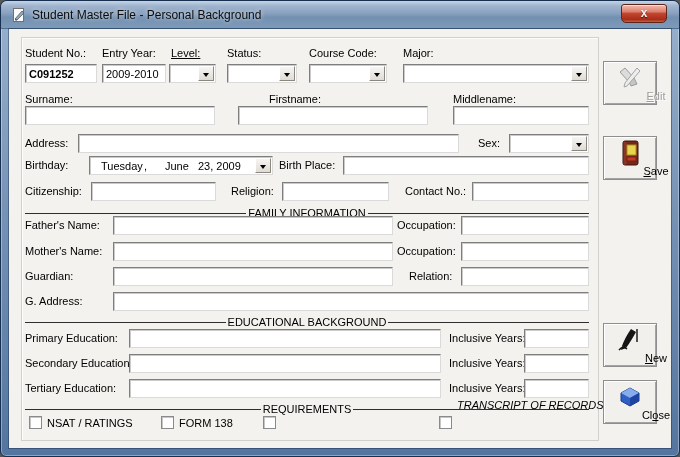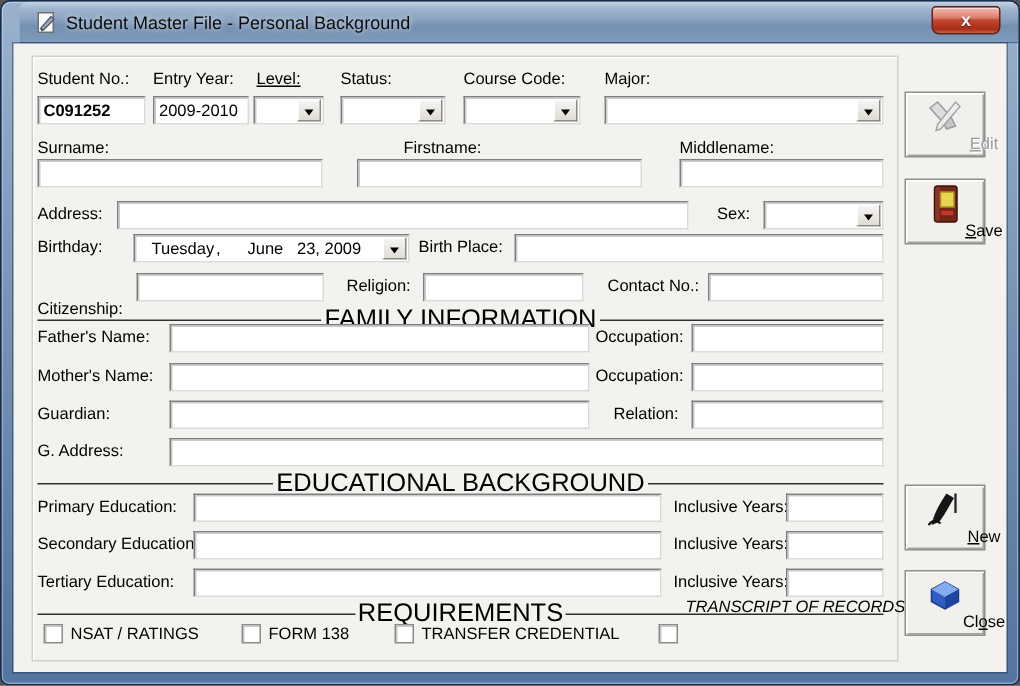--- a/index.html
+++ b/index.html
@@ -4,21 +4,21 @@
 <style>
   * { box-sizing: border-box; margin: 0; padding: 0; }
   html,body { width:680px; height:457px; background:#555; font-family:"Liberation Sans", sans-serif; }
   .window {
     position:relative; width:680px; height:457px;
     background:linear-gradient(180deg,#9AB2CE 0%,#7793B6 45%,#53759F 100%);
     border:1px solid #17304F; border-radius:7px 7px 6px 6px;
     box-shadow: inset 0 0 0 1px rgba(255,255,255,0.35);
     overflow:hidden;
   }
-  .titlebar { position:absolute; left:12px; top:0; right:0; height:28px;
+  .titlebar { position:absolute; left:0; top:0; right:0; height:28px;
     background:linear-gradient(180deg,#C6D5E6 0%,#9FB4CE 18%,#8AA2C0 45%,#7390B2 60%,#7E9ab8 100%);
     border-radius:6px 6px 0 0; border-bottom:1px solid #4F6E93;padding-left:35px;
   }
   .title-text { position:absolute; left:31px; top:7px; font-size:12px; color:#0C0C0C;
     text-shadow:0 0 4px rgba(255,255,255,.8); white-space:nowrap; }
   .win-icon { position:absolute; left:10px; top:6px; width:16px; height:16px; }
   .close-btn { position:absolute; right:12px; top:3px; width:46px; height:19px;
     background:linear-gradient(180deg,#F3BCB2 0%,#DD7E6C 40%,#C1452F 50%,#A92D17 85%,#C2604B 100%);
     border:1px solid #5F241A; border-radius:3px 3px 5px 5px;
     box-shadow: inset 0 1px 0 rgba(255,255,255,.55);
@@ -35,21 +35,21 @@
     box-shadow: inset 1px 1px 0 #CBCBCB; font-size:11px; }
   input.txt { padding:1px 3px 0; font-family:inherit; color:#000; outline:none; }
   .combo .val { position:absolute; left:4px; top:3px; font-size:11px; white-space:nowrap; }
   .dd { position:absolute; right:1px; top:1px; bottom:1px; width:16px;
     background:linear-gradient(180deg,#F6F5F3,#DFDCD5);
     border:1px solid; border-color:#FFF #8B897F #8B897F #FFF; }
   .dd::after { content:""; position:absolute; left:4px; top:6px; width:0; height:0;
     border:3px solid transparent; border-top:4px solid #000; }
   .divider { position:absolute; left:16px; width:564px; height:12px; display:flex; align-items:center; }
   .divider .line { flex:1; border-top:1px solid #2E2E2E; }
-  .divider .dtext { padding:0 2px; font-size:17px; white-space:nowrap; }
+  .divider .dtext { padding:0 2px; font-size:11px; white-space:nowrap; }
   .cb { position:absolute; width:13px; height:13px; background:#FFF;
     border:1px solid #8A8A8A; box-shadow: inset 1px 1px 0 #C6C6C6; }
   .sbtn { position:absolute; left:594px; width:54px; height:44px; background:#F1F0ED;
     border:1px solid #8E8E8E;
     box-shadow: inset 1px 1px 0 #FFF, inset -1px -1px 0 #A3A3A3;
     text-align:center; cursor:default; }
   .sbtn .icon { position:absolute; top:3px; left:50%; transform:translateX(-50%); }
   .sbtn .blab { position:absolute; bottom:2px; width:100%; font-size:11px; color:#000; }
   .sbtn.disabled .blab { color:#9C9C9C; text-shadow:1px 1px 0 #FFF; }
   .u { text-decoration:underline; }
@@ -119,21 +119,21 @@
     <div class="combo" style="left:80px;top:127px;width:184px;">
       <span class="dp-part" style="left:11px;">Tuesday</span>
       <span class="dp-part" style="left:54px;">,</span>
       <span class="dp-part" style="left:75px;">June</span>
       <span class="dp-part" style="left:108px;">23, 2009</span>
       <span class="dd"></span>
     </div>
     <span class="lbl" style="left:270px;top:130px;">Birth Place:</span>
     <input class="txt" style="left: 334px; top: 127px; width: 246px;" value="">
 
-    <span class="lbl" style="left:16px;top:156px;margin-top:15px;">Citizenship:</span>
+    <span class="lbl" style="left:16px;top:156px;">Citizenship:</span>
     <input class="txt" style="left: 82px; top: 153px; width: 125px;" value="">
     <span class="lbl" style="left:222px;top:156px;">Religion:</span>
     <input class="txt" style="left: 273px; top: 153px; width: 107px;" value="">
     <span class="lbl" style="left:396px;top:156px;">Contact No.:</span>
     <input class="txt" style="left: 463px; top: 153px; width: 117px;" value="">
 
     <div class="divider" style="top:178px;">
       <span class="line"></span>
         <span class="dtext">FAMILY INFORMATION</span>
         <span class="line"></span>
@@ -182,36 +182,35 @@
       <span class="line"></span>
         <span class="dtext">REQUIREMENTS</span>
         <span class="line"></span>
     </div>
 
     <span class="cb" style="left:20px;top:387px;"></span>
     <span class="lbl" style="left:38px;top:388px;">NSAT / RATINGS</span>
     <span class="cb" style="left:152px;top:387px;"></span>
     <span class="lbl" style="left:170px;top:388px;">FORM 138</span>
     <span class="cb" style="left:254px;top:387px;"></span>
-    <span class="lbl" style="left:272px;top:388px;">TRANSFER CREDENTIAL</span>
     <span class="cb" style="left:430px;top:387px;"></span>
     <span class="lbl" style="left:448px;top:370px;font-style:italic;">TRANSCRIPT OF RECORDS</span>
 
     <div class="sbtn disabled" style="top:32px;">
       <span class="icon">
         <svg viewBox="0 0 26 26" width="26" height="26">
           <path d="M3 7 L8 3 L17 13 L12 17 Z" fill="#DCDCDC" stroke="#9B9B9B"></path>
           <path d="M12 17 L17 13 L20 19 L14 21 Z" fill="#C6C6C6" stroke="#9B9B9B"></path>
           <path d="M20 3 L23 6 L10 21 L7 22 L8 18 Z" fill="#EDEDED" stroke="#A5A5A5"></path>
         </svg>
       </span>
       <span class="blab"><span class="u">E</span><span>dit</span></span>
     </div>
 
-    <div class="sbtn" style="top:90px;">
+    <div class="sbtn" style="top:107px;">
       <span class="icon">
         <svg viewBox="0 0 22 26" width="22" height="26">
           <rect x="4" y="1" width="15" height="24" rx="2" fill="#74281C" stroke="#3C120A"></rect>
           <rect x="4.5" y="2" width="3" height="22.5" fill="#8A3426"></rect>
           <rect x="8" y="5" width="9" height="10" fill="#E8D44F" stroke="#A6921E"></rect>
           <rect x="8" y="17" width="9" height="4" fill="#C03A28" stroke="#7A1F12"></rect>
         </svg>
       </span>
       <span class="blab"><span class="u">S</span><span>ave</span></span>
     </div>

